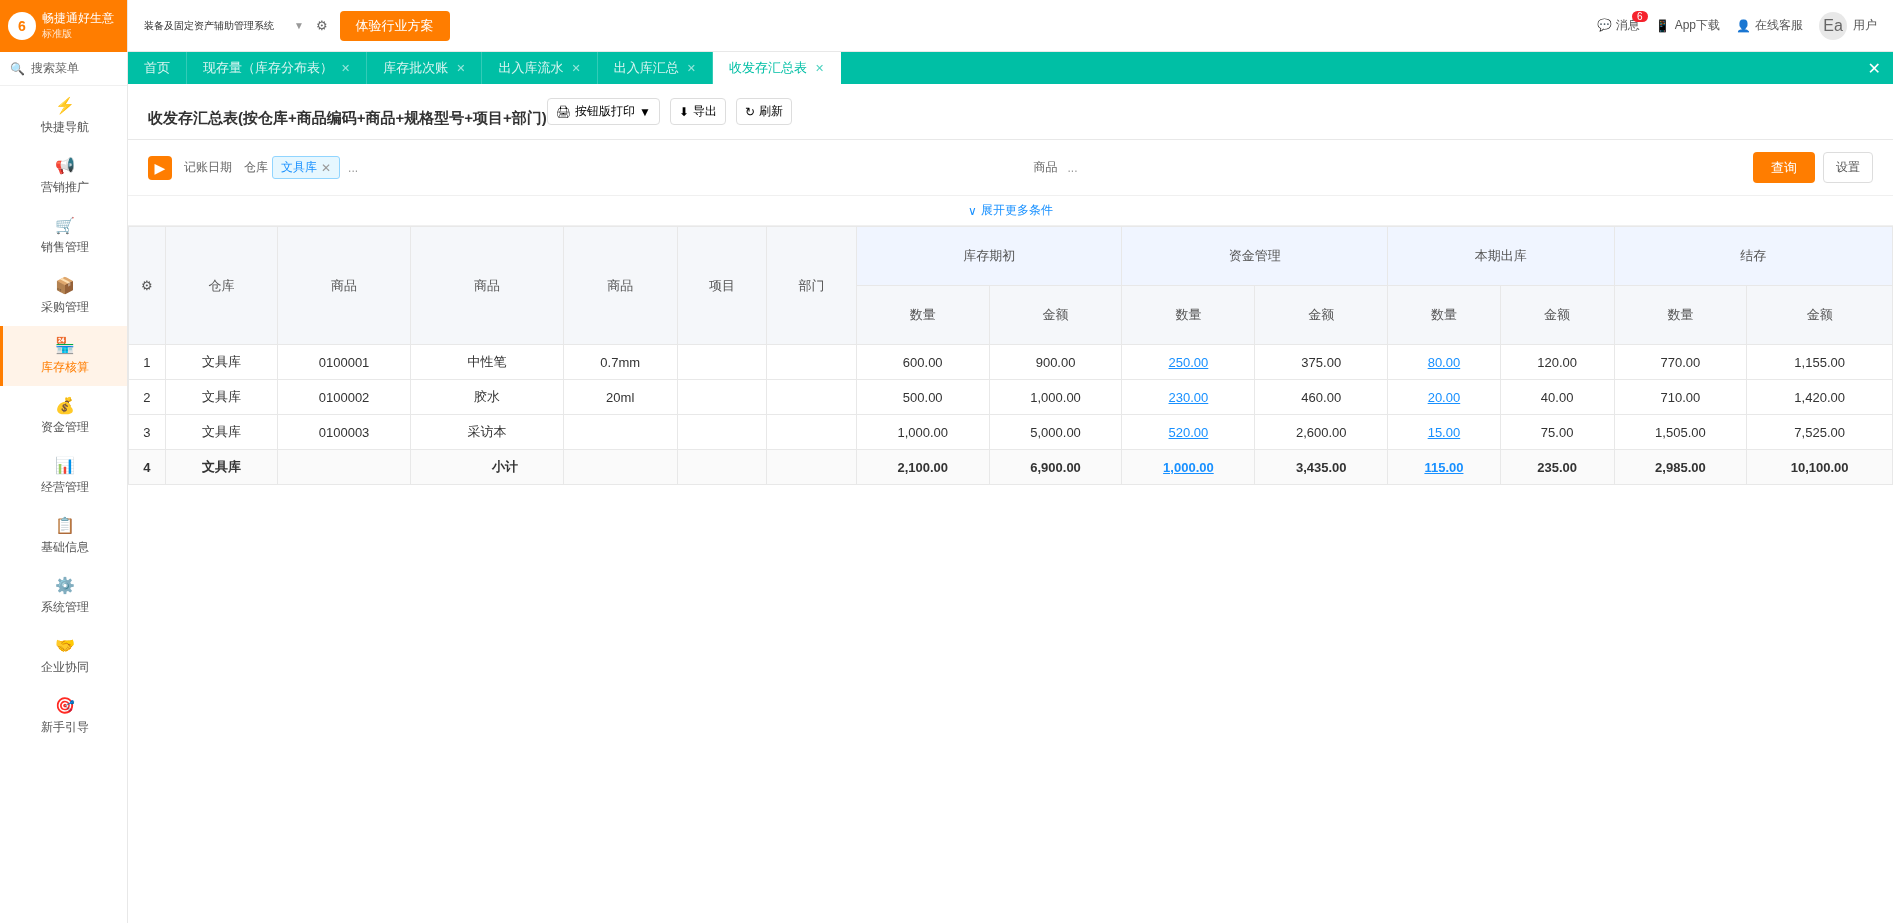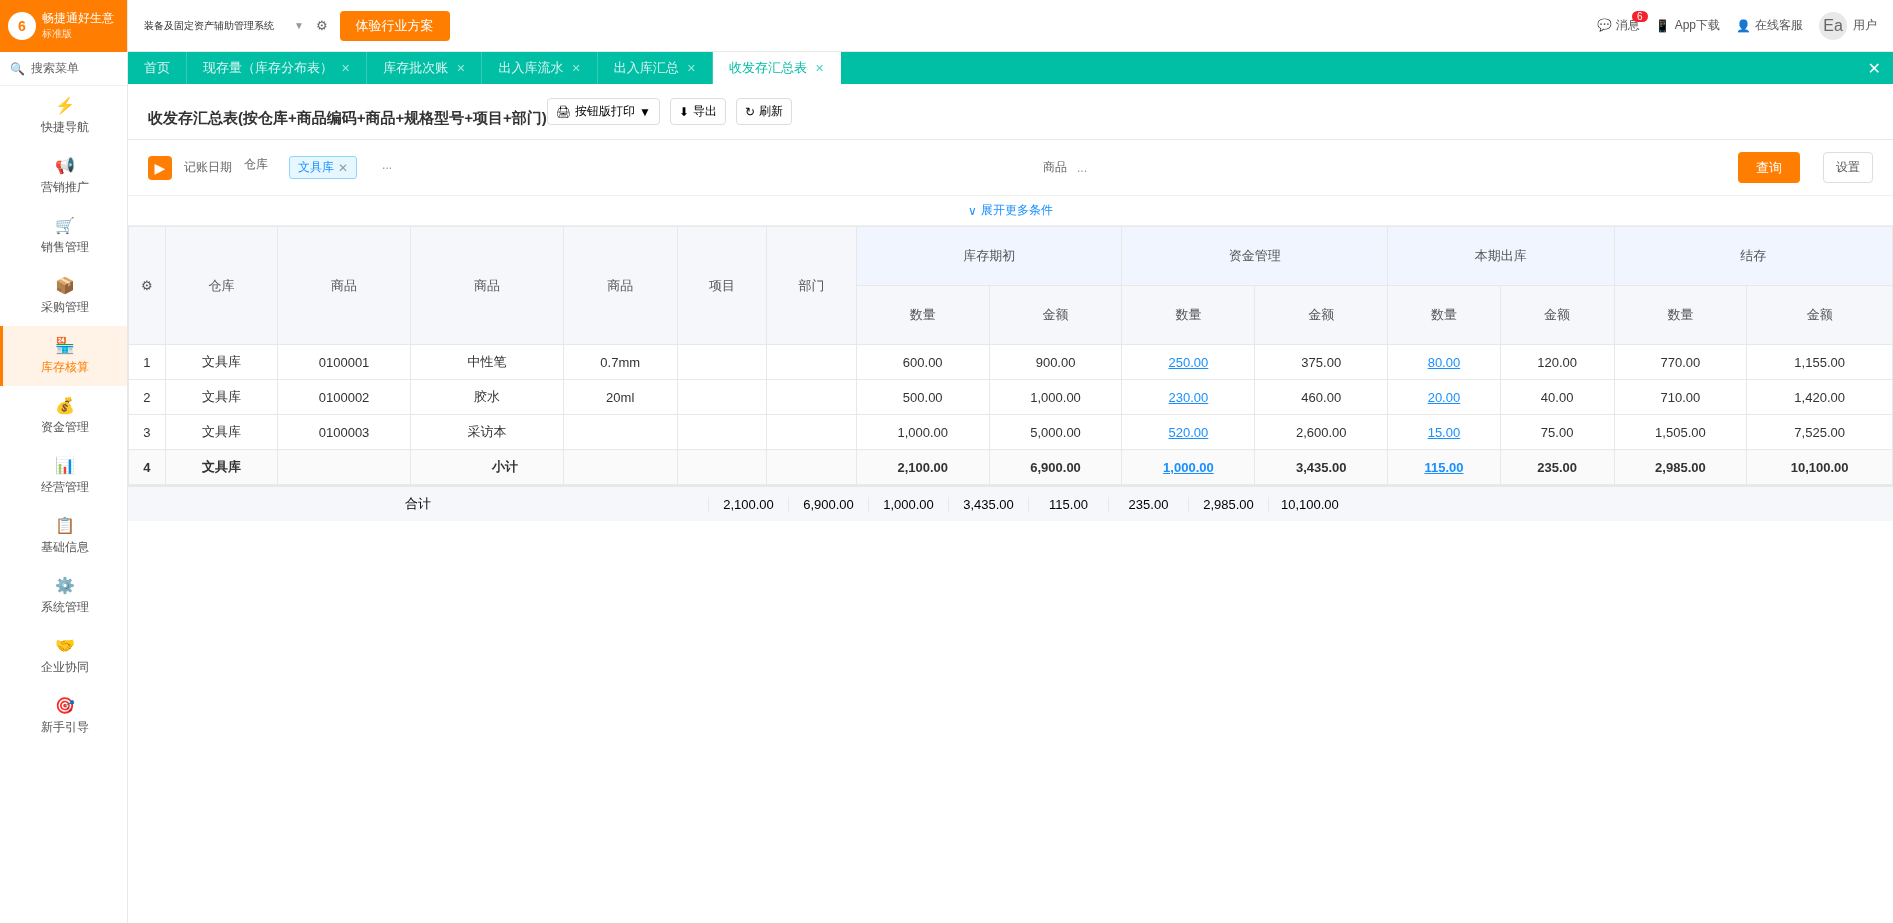--- a/index.html
+++ b/index.html
@@ -195,21 +195,21 @@
       color: #fff;
       border: none;
       border-radius: 4px;
       cursor: pointer;
       display: flex;
       align-items: center;
       justify-content: center;
       font-size: 14px;
       flex-shrink: 0;
     }
-    .filter-group { display: flex; gap: 21px; }
+    .filter-group { display: flex; align-items: center; gap: 4px; }
     .filter-label { color: #666; font-size: 12px; white-space: nowrap; }
     .date-filter { display: flex; flex-direction: column; gap: 2px; }
     .date-btns { display: flex; align-items: center; gap: 4px; }
     .date-btn {
       padding: 2px 8px;
       border: 1px solid #ddd;
       border-radius: 3px;
       cursor: pointer;
       font-size: 12px;
       background: #fff;
@@ -458,21 +458,21 @@
             <span class="close">✕</span>
           </div>
           <span class="filter-more-btn">...</span>
         </div>
 
         <div class="goods-filter">
           <span class="filter-label">商品</span>
           <span class="filter-more-btn">...</span>
         </div>
 
-        <div style="margin-left:auto;display:flex;gap:23px;">
+        <div style="margin-left:auto;display:flex;gap:8px;">
           <button class="query-btn">查询</button>
           <button class="setting-btn">设置</button>
         </div>
       </div>
 
       <div style="padding:0 20px;border-bottom:1px solid #f0f0f0;">
         <div class="expand-btn">
           <span>∨</span>
           <span>展开更多条件</span>
         </div>
@@ -571,29 +571,16 @@
                 <td style="font-weight: bold;">3,435.00</td>
                 <td class="link" style="font-weight: bold;">115.00</td>
                 <td style="font-weight: bold;">235.00</td>
                 <td style="font-weight: bold;">2,985.00</td>
                 <td style="font-weight: bold;">10,100.00</td>
               </tr>
             </tbody>
         </table>
       </div>
 
-      <div style="background:#f5f7fa;border-top:2px solid #e8e8e8;display:flex;align-items:center;padding:8px 0;font-size:13px;font-weight:500;">
-        <div style="width:580px;text-align:center;">合计</div>
-        <div style="display:flex;flex:1;">
-          <div style="min-width:80px;text-align:center;padding:0 12px;border-left:1px solid #e8e8e8;">2,100.00</div>
-          <div style="min-width:80px;text-align:center;padding:0 12px;border-left:1px solid #e8e8e8;">6,900.00</div>
-          <div style="min-width:80px;text-align:center;padding:0 12px;border-left:1px solid #e8e8e8;">1,000.00</div>
-          <div style="min-width:80px;text-align:center;padding:0 12px;border-left:1px solid #e8e8e8;">3,435.00</div>
-          <div style="min-width:80px;text-align:center;padding:0 12px;border-left:1px solid #e8e8e8;">115.00</div>
-          <div style="min-width:80px;text-align:center;padding:0 12px;border-left:1px solid #e8e8e8;">235.00</div>
-          <div style="min-width:80px;text-align:center;padding:0 12px;border-left:1px solid #e8e8e8;">2,985.00</div>
-          <div style="min-width:80px;text-align:center;padding:0 12px;border-left:1px solid #e8e8e8;">10,100.00</div>
-        </div>
-      </div>
 
     </div>
   </div>
 </div>
 
 </body></html>

